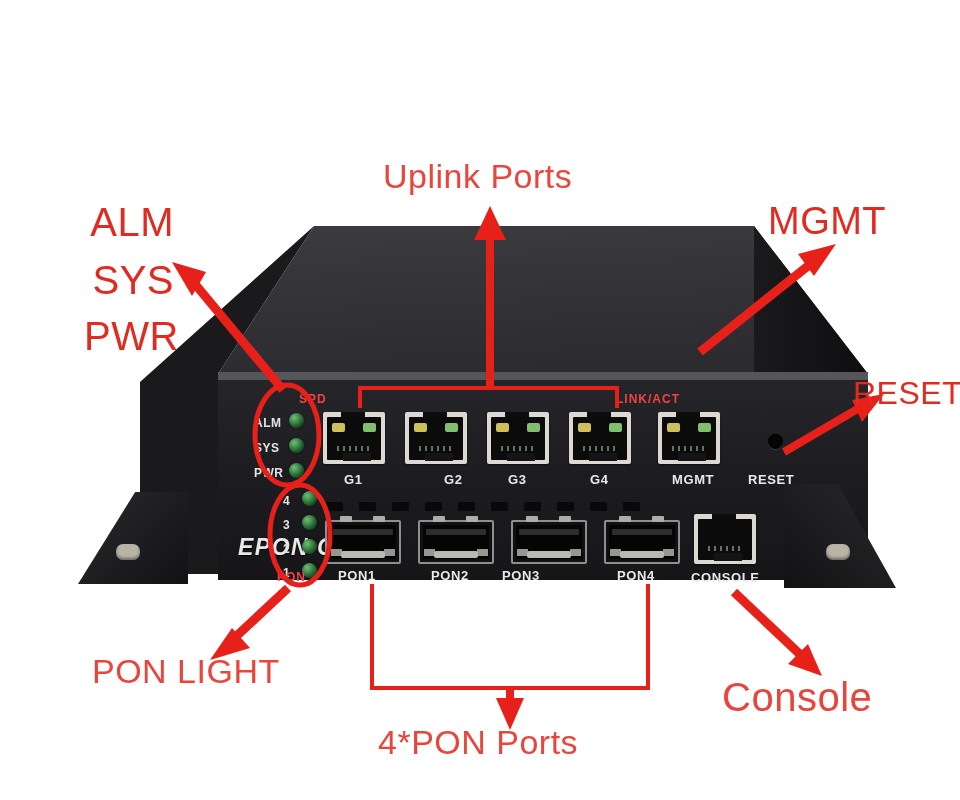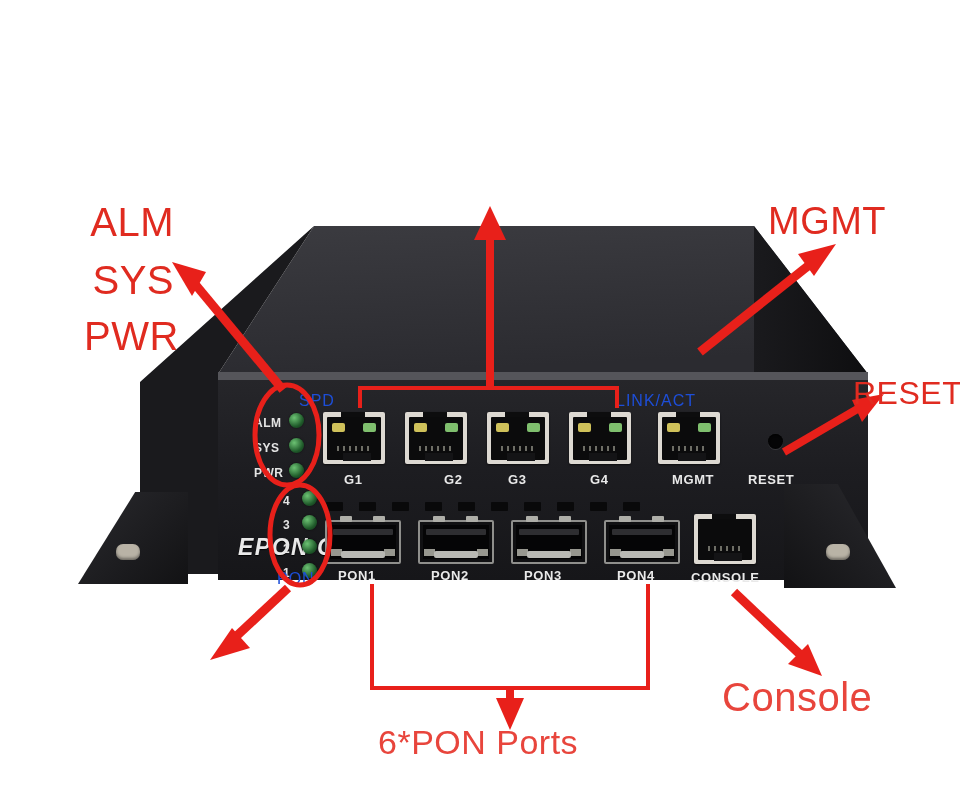--- a/index.html
+++ b/index.html
@@ -55,21 +55,21 @@
     position:absolute;left:160px;top:312px;font-size:23px;font-style:italic;
     font-weight:bold;color:#e9e9e9;letter-spacing:1.5px;
     text-shadow:0 1px 1px #000;
   }
 
   
   .led-label{position:absolute;color:#e4e4e4;font-size:12px;font-weight:bold;letter-spacing:.5px;}
   .led{position:absolute;width:15px;height:15px;border-radius:50%;
     background:radial-gradient(circle at 35% 32%,#6cc273,#1f5a2a 62%,#0f2c16);
     box-shadow:0 0 2px rgba(0,0,0,.6);}
-  .small-lab{position:absolute;color:#1d4ed8;font-size:16px;font-weight:normal;letter-spacing:1px;}
+  .small-lab{position:absolute;color:#ef4444;font-size:12px;font-weight:bold;letter-spacing:1px;}
 
   
   .rj45{
     position:absolute;width:62px;height:52px;background:#ddd9d2;
     border-radius:2px;box-shadow:0 1px 2px rgba(0,0,0,.6);
   }
   .rj45 .body{position:absolute;left:4px;top:5px;right:4px;bottom:4px;
     background:#0b0b0c;border-radius:1px;}
   .rj45 .notch{position:absolute;left:18px;top:0px;width:24px;height:12px;background:#0d0d0e;}
   .rj45 .ldl{position:absolute;left:5px;top:6px;width:13px;height:9px;border-radius:2px;
@@ -255,21 +255,21 @@
 
     <div class="sfp" style="left:433px;top:298px;">
       <div class="inner"></div>
       <div class="bar"></div>
       <div class="sq-l"></div>
       <div class="sq-r"></div>
       <div class="lip"></div>
     </div>
     <div class="cage-tab" style="left:448px;top:294px;"></div>
     <div class="cage-tab" style="left:481px;top:294px;"></div>
-    <div class="port-label" style="left:446px;top:346px;">PON3</div>
+    <div class="port-label" style="left:424px;top:346px;">PON3</div>
 
     <div class="sfp" style="left:526px;top:298px;">
       <div class="inner"></div>
       <div class="bar"></div>
       <div class="sq-l"></div>
       <div class="sq-r"></div>
       <div class="lip"></div>
     </div>
     <div class="cage-tab" style="left:541px;top:294px;"></div>
     <div class="cage-tab" style="left:574px;top:294px;"></div>
@@ -327,20 +327,22 @@
     <g>
       <line x1="734" y1="592" x2="806" y2="660" stroke="#e8201a" stroke-width="9"></line>
       <polygon points="822,676 788,664 808,644" fill="#e8201a"></polygon>
     </g>
   </svg>
 
   <div class="anno strong l-alm" style="text-align:right;width:90px;left:84px;">ALM</div>
   <div class="anno strong l-sys" style="text-align:right;width:90px;left:84px;">SYS</div>
   <div class="anno strong l-pwr" style="text-align:right;width:90px;left:84px;">PWR</div>
 
+  <div class="anno t-2">Uplink Ports</div>
 
   <div class="anno strong r-mgmt">MGMT</div>
   <div class="anno strong r-reset">RESET</div>
 
-  <div class="anno b-4pon">6*PON Ports</div>
+  <div class="anno b-pon">PON LIGHT</div>
+  <div class="anno b-4pon">4*PON Ports</div>
   <div class="anno b-console">Console</div>
 
 </div>
 
 </body></html>

